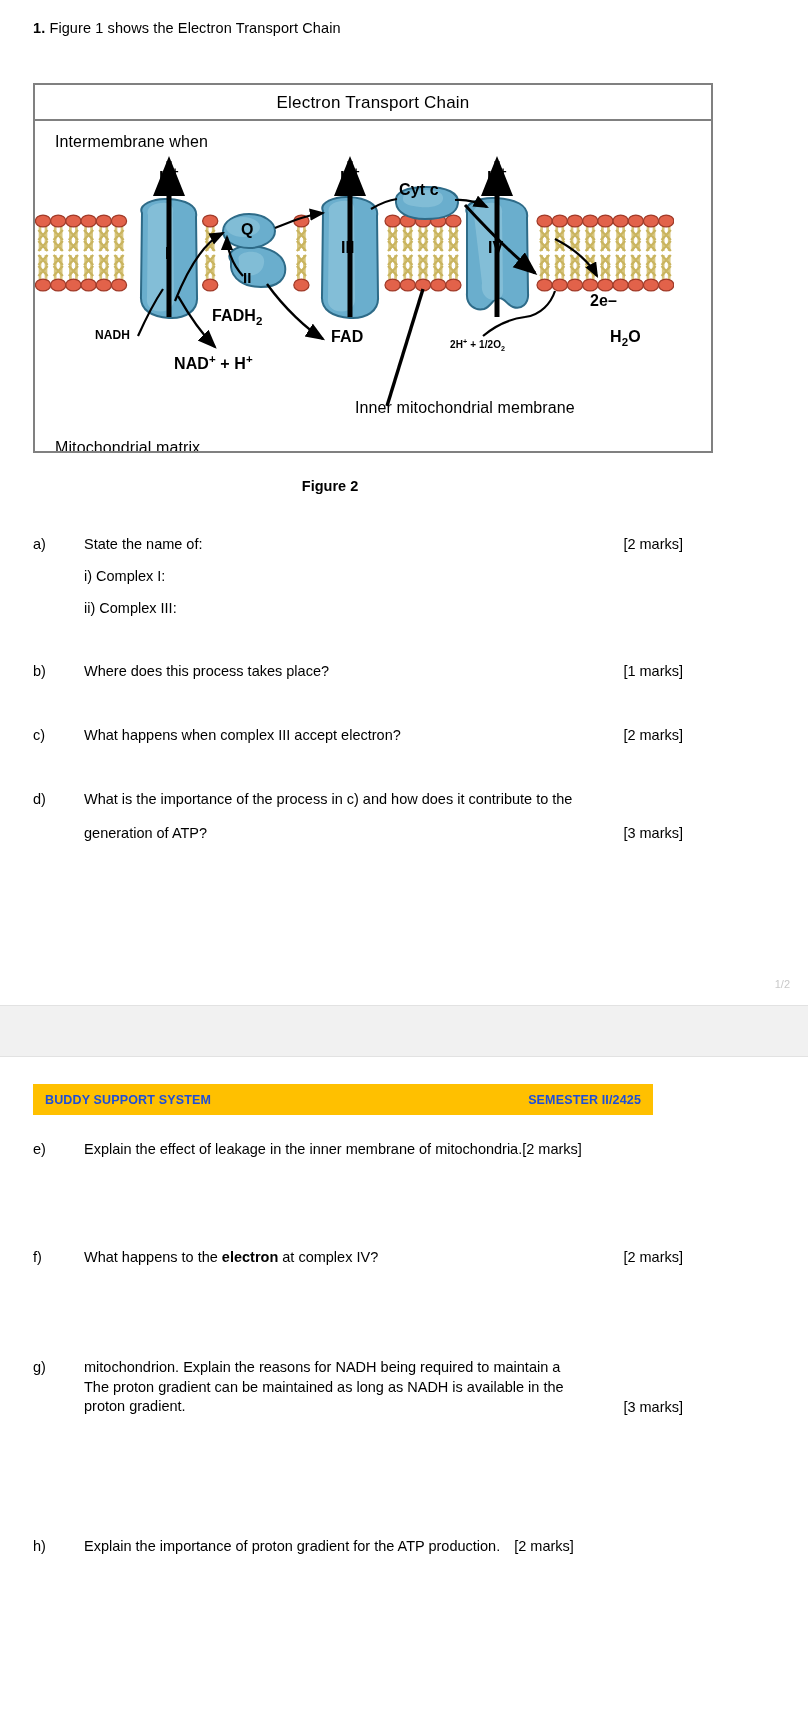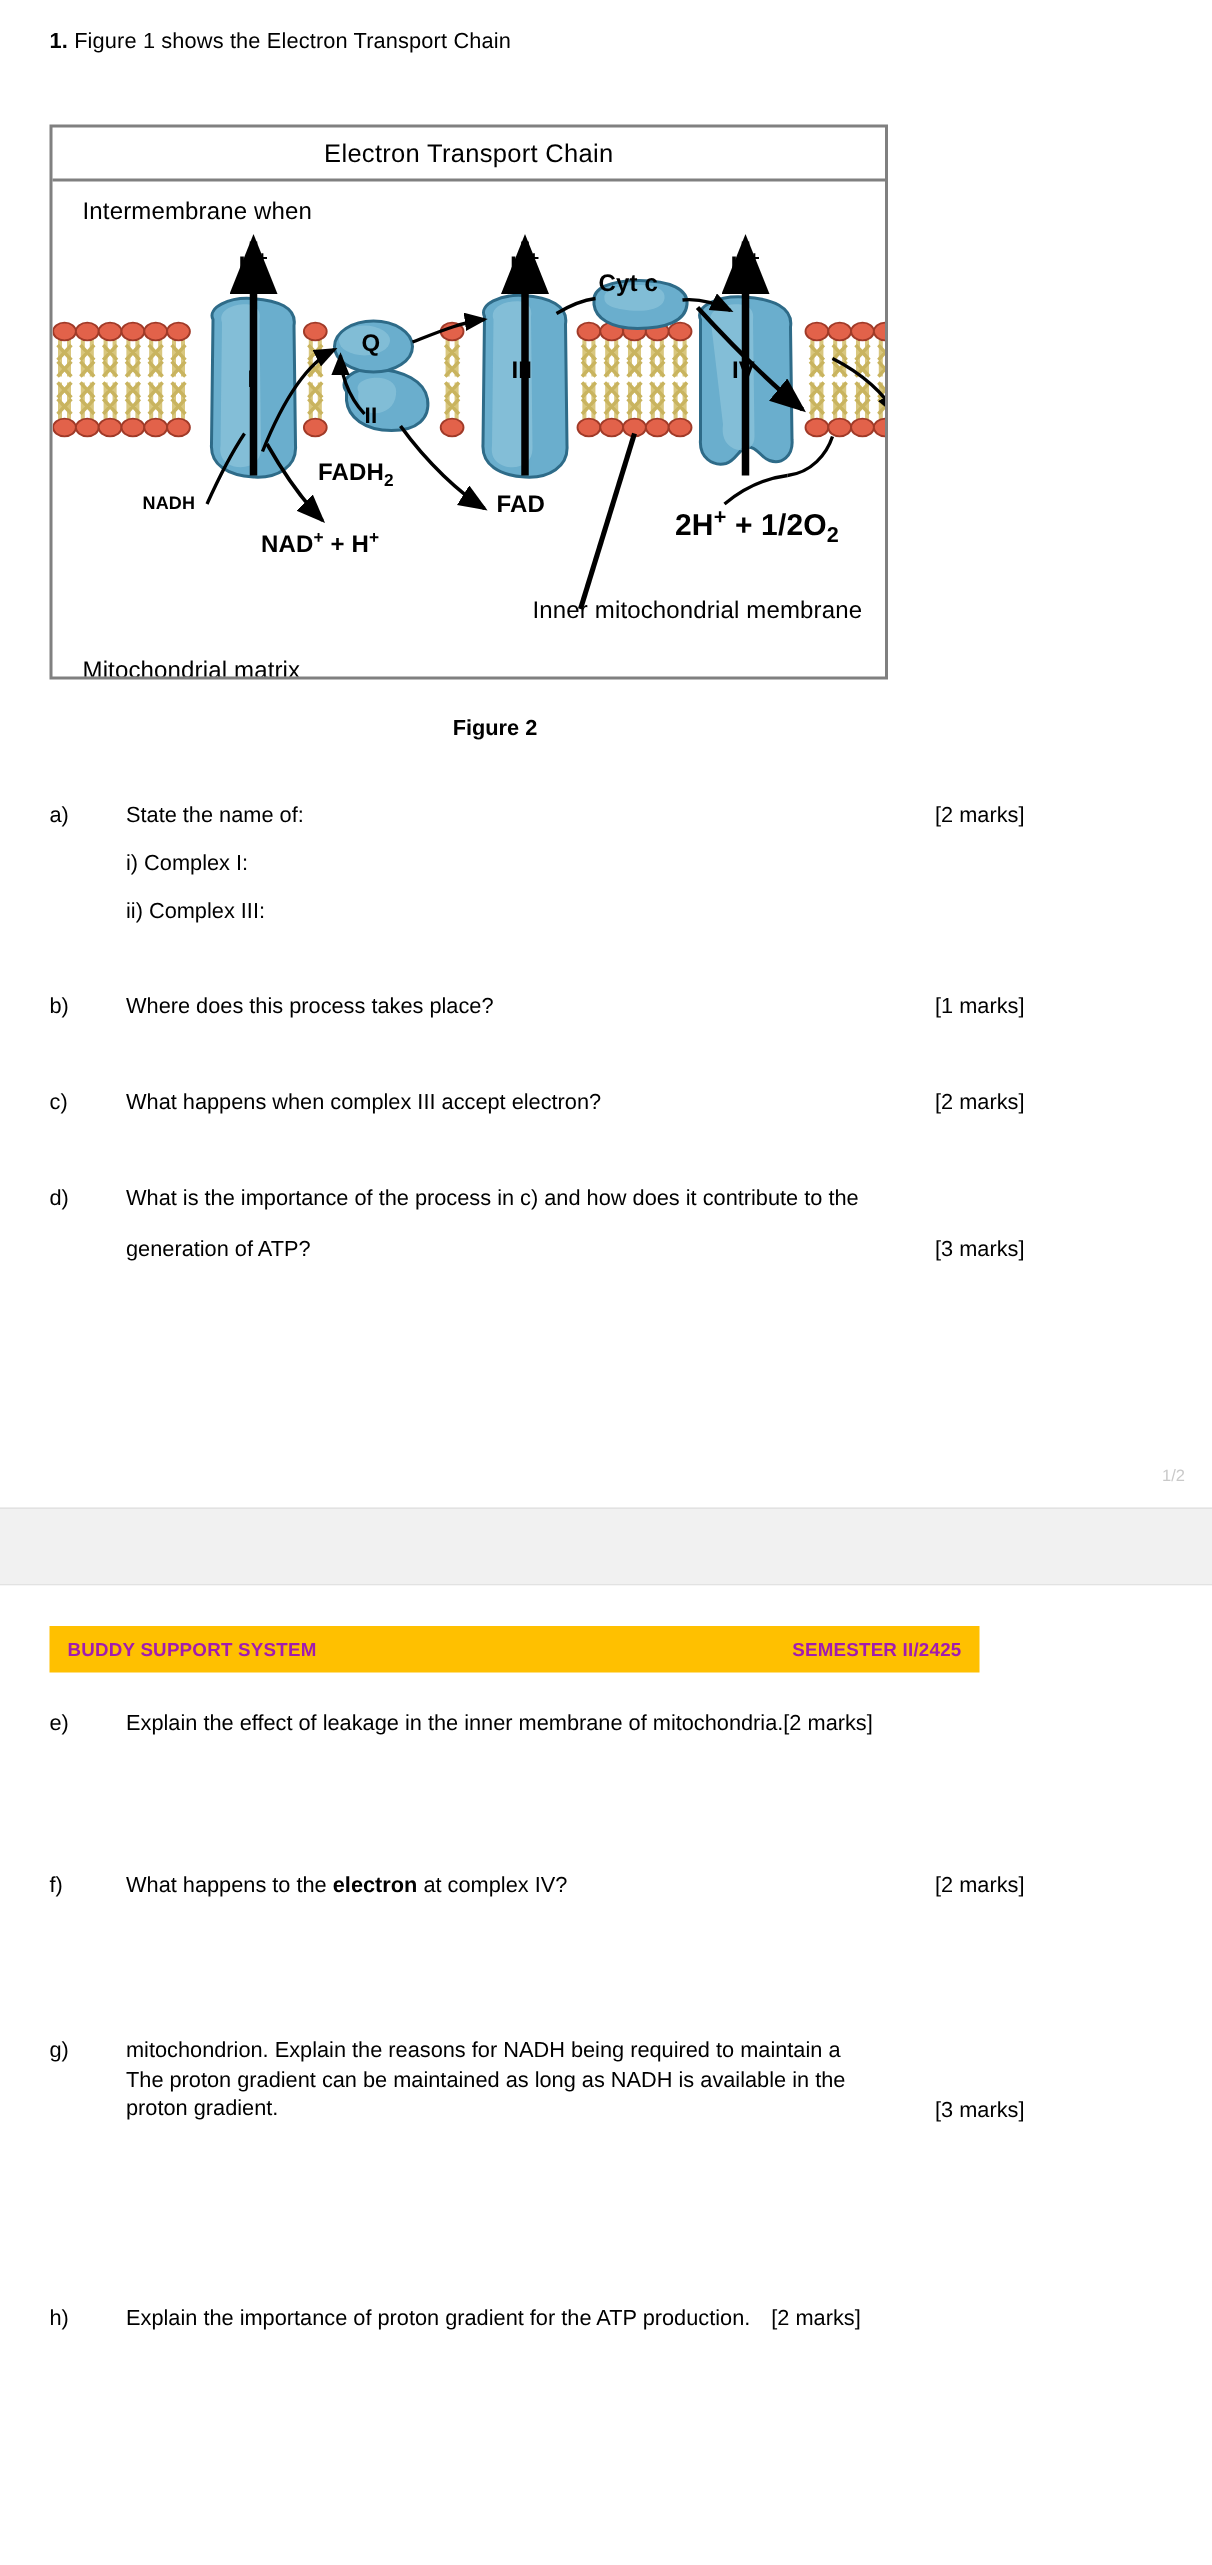--- a/index.html
+++ b/index.html
@@ -35,21 +35,21 @@
     line-height: 1.4;
     letter-spacing: 0.1px;
   }
   .q-heading .num { font-weight: bold; }
 
   
   .figure-box {
     position: absolute;
     left: 33px;
     top: 83px;
-    width: 559px;
+    width: 680px;
     height: 370px;
     border: 2px solid #808080;
     box-sizing: border-box;
     background: #ffffff;
   }
   .figure-title {
     position: absolute;
     left: 0;
     top: 0;
     width: 100%;
@@ -154,21 +154,21 @@
     box-sizing: border-box;
     padding: 0 12px;
     display: flex;
     align-items: center;
     justify-content: space-between;
   }
   .banner span {
     font-size: 12.5px;
     font-weight: bold;
     letter-spacing: 0.15px;
-    color: #a21caf;
+    color: #1d4ed8;
   }
 
   .qrow.tight { line-height: 1.35; }
 </style>
 </head>
 <body>
 
 <div class="page" id="page-one">
 
   <div class="q-heading">
@@ -699,21 +699,21 @@
       <div class="lbl bold" style="left:306px; top:118px; font-size:16px;">III</div>
       <div class="lbl bold" style="left:453px; top:118px; font-size:16px;">IV</div>
       <div class="lbl bold" style="left:206px; top:100px; font-size:16px;">Q</div>
 
       <div class="lbl bold" style="left:60px; top:207px; font-size:12px;">NADH</div>
       <div class="lbl bold" style="left:139px; top:232px; font-size:16px;"><span>NAD</span><sup>+</sup> + H<sup>+</sup></div>
 
       <div class="lbl bold" style="left:177px; top:186px; font-size:16px;"><span>FADH</span><sub>2</sub></div>
       <div class="lbl bold" style="left:296px; top:207px; font-size:16px;">FAD</div>
 
-      <div class="lbl bold" style="left:415px; top:216px; font-size:20px;"><span>2H</span><sup>+</sup> + 1/2O<sub>2</sub></div>
+      <div class="lbl bold" style="left:415px; top:216px; font-size:10px;"><span>2H</span><sup>+</sup> + 1/2O<sub>2</sub></div>
       <div class="lbl bold" style="left:555px; top:171px; font-size:16px;">2e–</div>
       <div class="lbl bold" style="left:575px; top:207px; font-size:16px;"><span>H</span><sub>2</sub>O</div>
 
       <div class="lbl big" style="left:20px; top:278px;margin-top:40px;">Mitochondrial matrix</div>
       <div class="lbl big" style="left:320px; top:278px;">Inner mitochondrial membrane</div>
     </div>
   </div>
 
   <div class="fig-caption">Figure 2</div>
 

